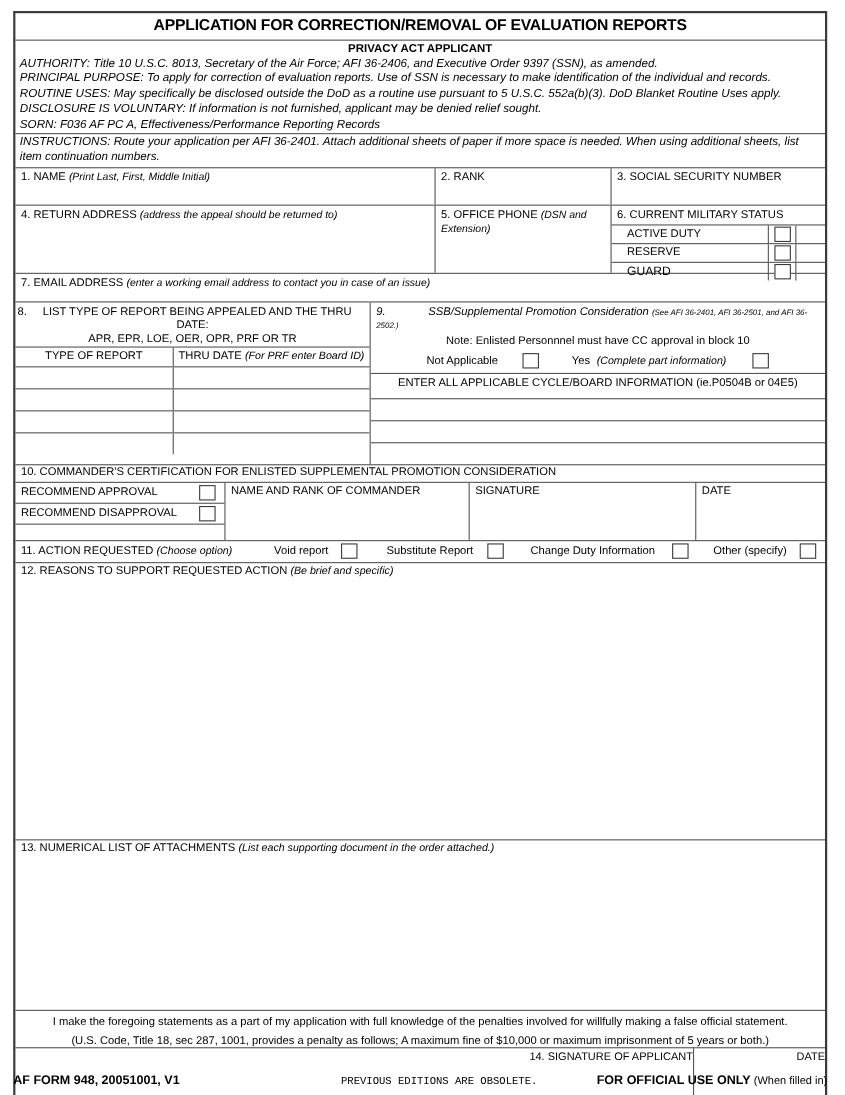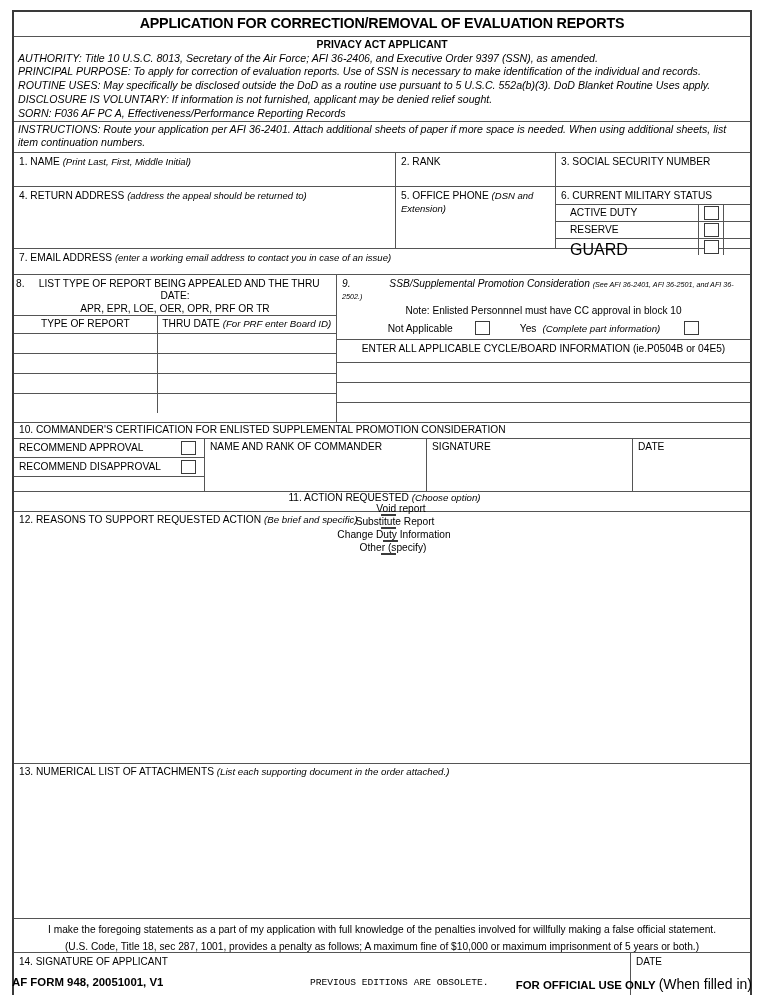--- a/index.html
+++ b/index.html
@@ -100,21 +100,21 @@
   .footer{
     position:absolute;
     left:0; top:966px;
     width:740px;
     height:20px;
     font-size:11px;
   }
   .f-left{position:absolute;left:0;top:0;font-weight:bold;font-size:11.4px;}
   .f-mid{position:absolute;left:298px;top:1px;font-size:9.6px;font-family:Liberation Mono, monospace;}
   .f-right{position:absolute;right:0;top:0;font-weight:bold;font-size:11.4px;white-space:nowrap;}
-  .f-right span{font-weight:normal;font-size:14px;}
+  .f-right span{font-weight:normal;font-size:10px;}
 </style>
 </head>
 <body>
 
 <div class="page">
 
   <div class="outer bx">
 
     <div class="title bb">APPLICATION FOR CORRECTION/REMOVAL OF EVALUATION REPORTS</div>
 
@@ -184,21 +184,21 @@
 
         <div class="row bt" style="height:16px;">
           <div style="flex:1;font-size:10.2px;padding:2px 0 0 14px;">RESERVE</div>
           <div class="bl br" style="width:24px;display:flex;align-items:center;justify-content:center;">
             <span class="cb"></span>
           </div>
           <div style="width:26px;"></div>
         </div>
 
         <div class="row bt" style="height:16px;">
-          <div style="flex:1;font-size:16px;padding:2px 0 0 14px;">GUARD</div>
+          <div style="flex:1;font-size:11px;padding:2px 0 0 14px;">GUARD</div>
           <div class="bl br" style="width:24px;display:flex;align-items:center;justify-content:center;">
             <span class="cb"></span>
           </div>
           <div style="width:26px;"></div>
         </div>
       </div>
     </div>
 
     <div class="bb" style="height:25px;">
       <div class="lbl"><span>7.</span>
@@ -300,21 +300,21 @@
         <div style="font-size:10.5px;padding-left:6px;"></div>
       </div>
 
       <div class="cell bl" style="width:118px;">
         <div class="lbl" style="padding-top:2px;">DATE</div>
         <div style="font-size:10.5px;padding-left:6px;"></div>
       </div>
     </div>
 
     <div class="bb" style="height:19px;">
-      <div style="display:flex;align-items:center;height:100%;font-size:10.2px;flex-direction:column;">
+      <div style="display:flex;align-items:center;height:100%;font-size:10.2px;">
         <div style="padding-left:5px;white-space:nowrap;">
           <span>11.</span>
           <span>ACTION REQUESTED</span>
           <span class="it2">(Choose option)</span>
         </div>
         <span style="margin-left:38px;white-space:nowrap;">Void report</span>
         <span class="cb" style="margin-left:12px;"></span>
         <span style="margin-left:26px;white-space:nowrap;">Substitute Report</span>
         <span class="cb" style="margin-left:13px;"></span>
         <span style="margin-left:24px;white-space:nowrap;">Change Duty Information</span>
@@ -339,21 +339,21 @@
         <span class="it2">(List each supporting document in the order attached.)</span>
       </div>
       <div style="font-size:10.5px;padding:2px 6px;"></div>
     </div>
 
     <div class="bb" style="height:33px;">
       <div class="stmt">I make the foregoing statements as a part of my application with full knowledge of the penalties involved for willfully making a false official statement.</div>
       <div class="stmt" style="padding-top:0;">(U.S. Code, Title 18, sec 287, 1001, provides a penalty as follows; A maximum fine of $10,000 or maximum imprisonment of 5 years or both.)</div>
     </div>
 
-    <div class="row" style="height:43px;">
+    <div class="row" style="height:43px;text-align:right;">
       <div class="cell" style="width:616px;">
         <div class="lbl" style="padding-top:3px;font-size:10px;">
           <span>14.</span>
           <span>SIGNATURE OF APPLICANT</span>
         </div>
         <div style="font-size:10.5px;padding-left:6px;"></div>
       </div>
       <div class="cell bl" style="width:120px;">
         <div class="lbl" style="padding-top:3px;font-size:10px;">DATE</div>
         <div style="font-size:10.5px;padding-left:6px;"></div>

